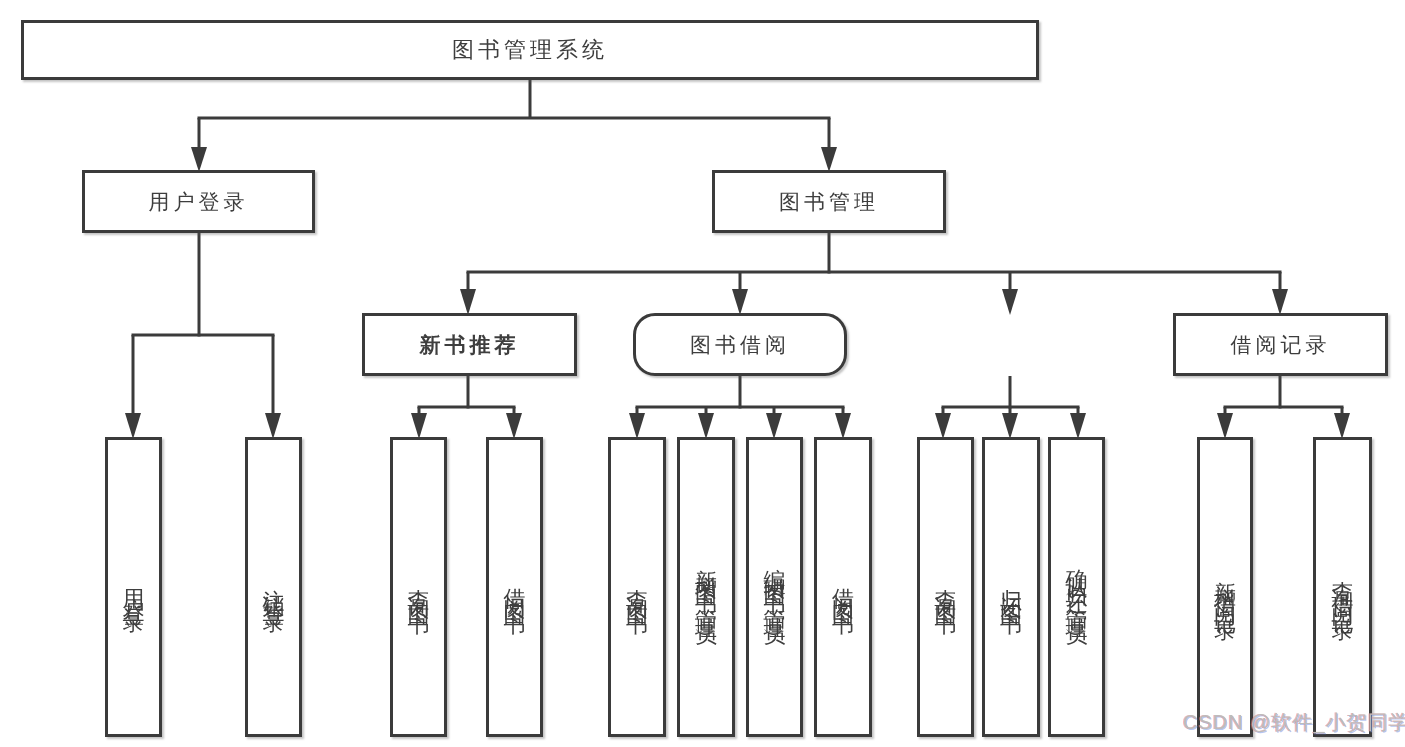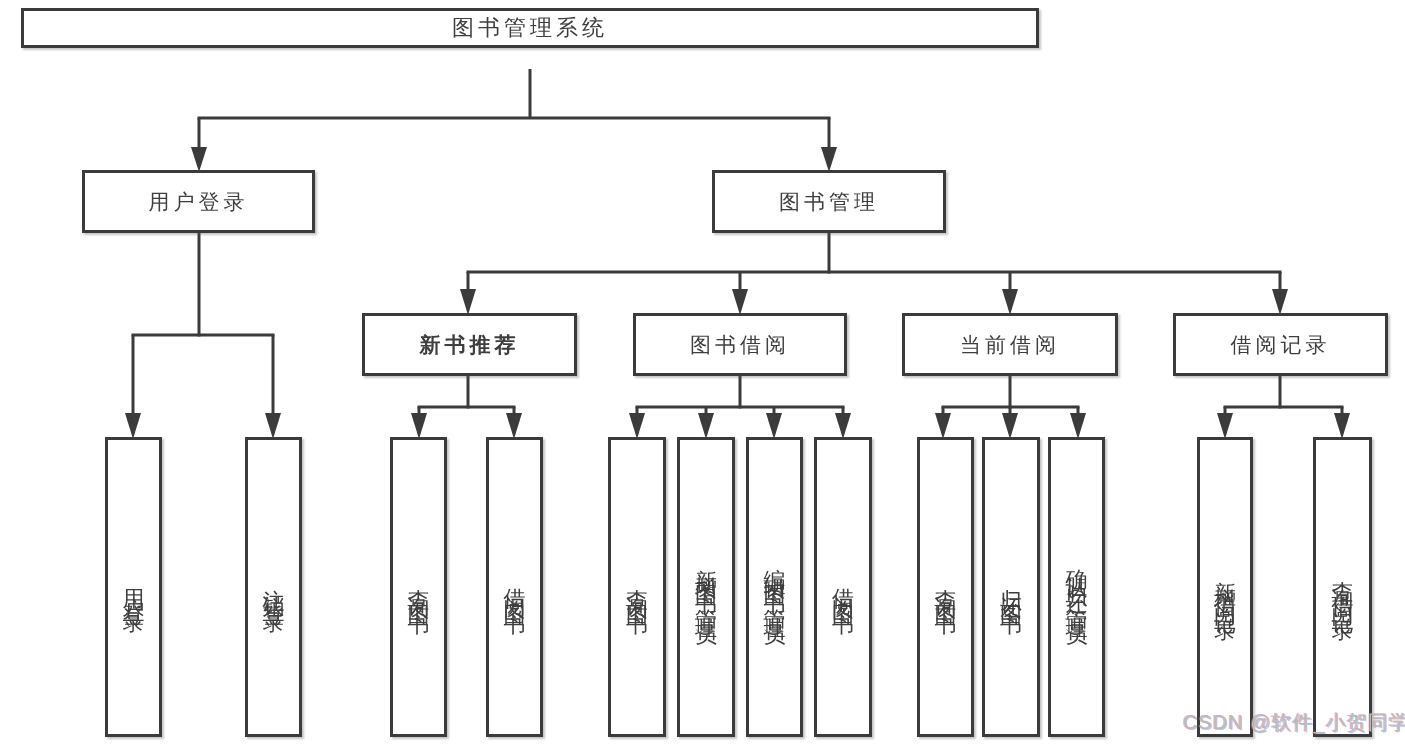--- a/index.html
+++ b/index.html
@@ -109,39 +109,36 @@
       <polygon points="766,413 782,413 774,439"></polygon>
       <polygon points="835,413 851,413 843,439"></polygon>
       <polygon points="935,413 951,413 943,439"></polygon>
       <polygon points="1002,413 1018,413 1010,439"></polygon>
       <polygon points="1070,413 1086,413 1078,439"></polygon>
       <polygon points="1217,413 1233,413 1225,439"></polygon>
       <polygon points="1334,413 1350,413 1342,439"></polygon>
     </g>
   </svg>
 
-  <div class="node root" style="left:21px;top:8px;width:1018px;height:40px;">
+  <div class="node root" style="left:21px;top:20px;width:1018px;height:60px;">
     <span class="hlabel">图书管理系统</span>
   </div>
 
   <div class="node" style="left:82px;top:170px;width:233px;height:63px;">
     <span class="hlabel">用户登录</span>
   </div>
   <div class="node" style="left:712px;top:170px;width:234px;height:63px;align-items:center;">
     <span class="hlabel">图书管理</span>
   </div>
 
   <div class="node" style="left:362px;top:313px;width:215px;height:63px;font-weight:bold;">
     <span class="hlabel">新书推荐</span>
   </div>
-  <div class="node" style="left:633px;top:313px;width:214px;height:63px;">
+  <div class="node" style="left:633px;top:313px;width:214px;height:63px;border-radius:22px;">
     <span class="hlabel">图书借阅</span>
-  </div>
-  <div class="node" style="left:902px;top:313px;width:216px;height:63px;">
-    <span class="hlabel">当前借阅</span>
   </div>
   <div class="node" style="left:1173px;top:313px;width:215px;height:63px;">
     <span class="hlabel">借阅记录</span>
   </div>
 
   <div class="node" style="left:105px;top:437px;width:57px;height:300px;">
     <span class="vlabel">用户登录</span>
   </div>
   <div class="node" style="left:245px;top:437px;width:57px;height:300px;">
     <span class="vlabel">注销登录</span>

